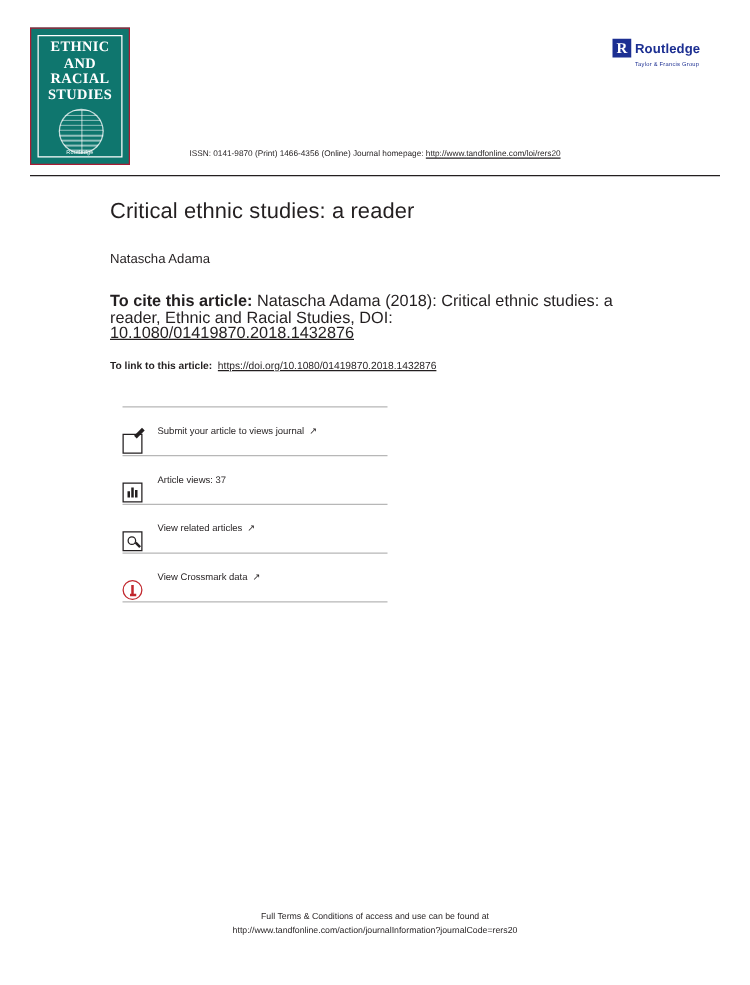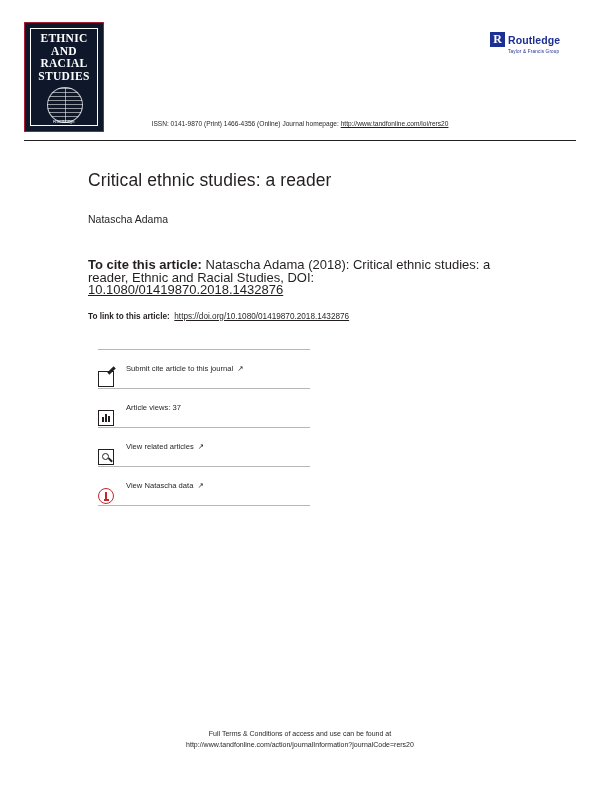--- a/index.html
+++ b/index.html
@@ -31,21 +31,21 @@
     width: 600px;
     height: 142px;
   }
 
   .cover {
     position: absolute;
     left: 24px;
     top: 22px;
     width: 78px;
     height: 108px;
-    background: #0f172a;
+    background: #0f766e;
     border: 1px solid #a81c34;
     overflow: hidden;
   }
   .cover-inner {
     position: absolute;
     left: 5px;
     top: 5px;
     right: 5px;
     bottom: 5px;
     border: 1px solid #ffffff;
@@ -169,28 +169,28 @@
   .article {
     position: absolute;
     left: 88px;
     top: 158px;
     width: 424px;
   }
 
   .article-title {
     font-size: 17.5px;
     color: #231f20;
-    margin: 12px 0 22px 0;
+    margin: 0 0 22px 0;
     font-weight: normal;
     letter-spacing: 0.1px;
   }
 
   .authors {
     font-size: 10.5px;
-    margin: 0 0 34px 0;
+    margin: 0 0 22px 0;
     color: #231f20;
   }
 
   .cite-block {
     font-size: 13px;
     line-height: 12.5px;
     margin-bottom: 14px;
     max-width: 412px;
   }
   .cite-block .lead {
@@ -411,21 +411,21 @@
     </div>
 
     <div class="actions">
 
 
       <div class="action-row">
         <div class="action-icon">
           <div class="ico-pen"></div>
         </div>
         <div class="action-label">
-          <span>Submit cite article to this journal</span><span class="ext-mark">↗</span>
+          <span>Submit your article to views journal</span><span class="ext-mark">↗</span>
         </div>
       </div>
 
       <div class="action-row">
         <div class="action-icon">
           <div class="ico-bars">
               <i></i>
               <i></i>
               <i></i>
             </div>
@@ -440,21 +440,21 @@
         <div class="action-label">
           <span>View related articles</span><span class="ext-mark">↗</span>
         </div>
       </div>
 
       <div class="action-row">
         <div class="action-icon">
           <div class="ico-crossmark"></div>
         </div>
         <div class="action-label">
-          <span>View Natascha data</span><span class="ext-mark">↗</span>
+          <span>View Crossmark data</span><span class="ext-mark">↗</span>
         </div>
       </div>
 
     </div>
   </div>
 
   <div class="footer">
     <div>Full Terms &amp; Conditions of access and use can be found at</div>
     <div>http://www.tandfonline.com/action/journalInformation?journalCode=rers20</div>
   </div>

